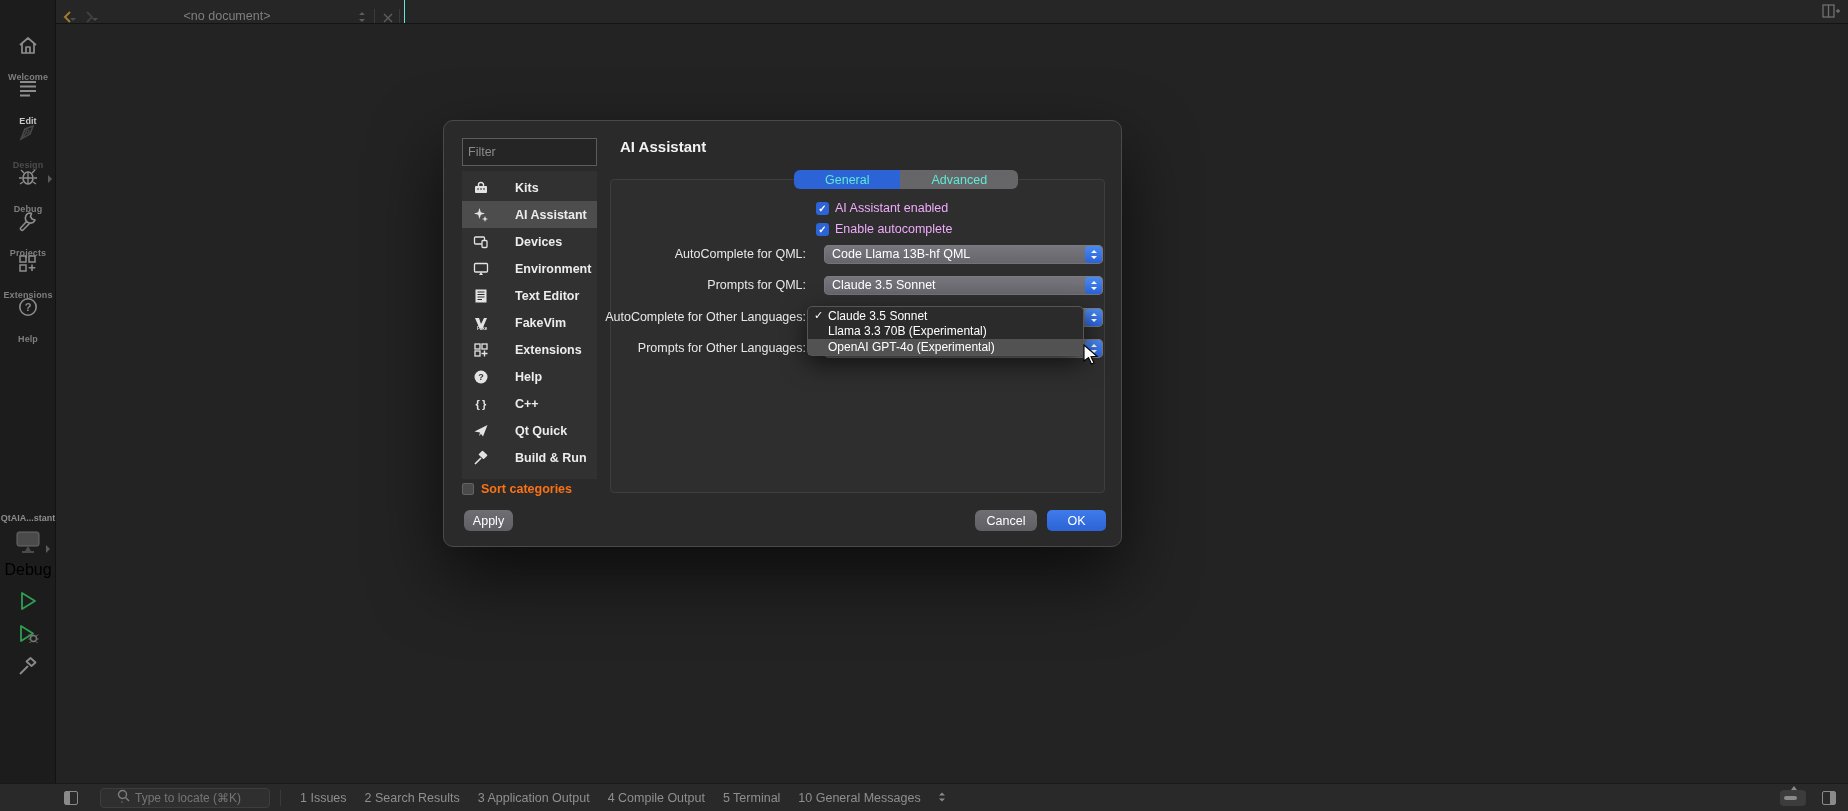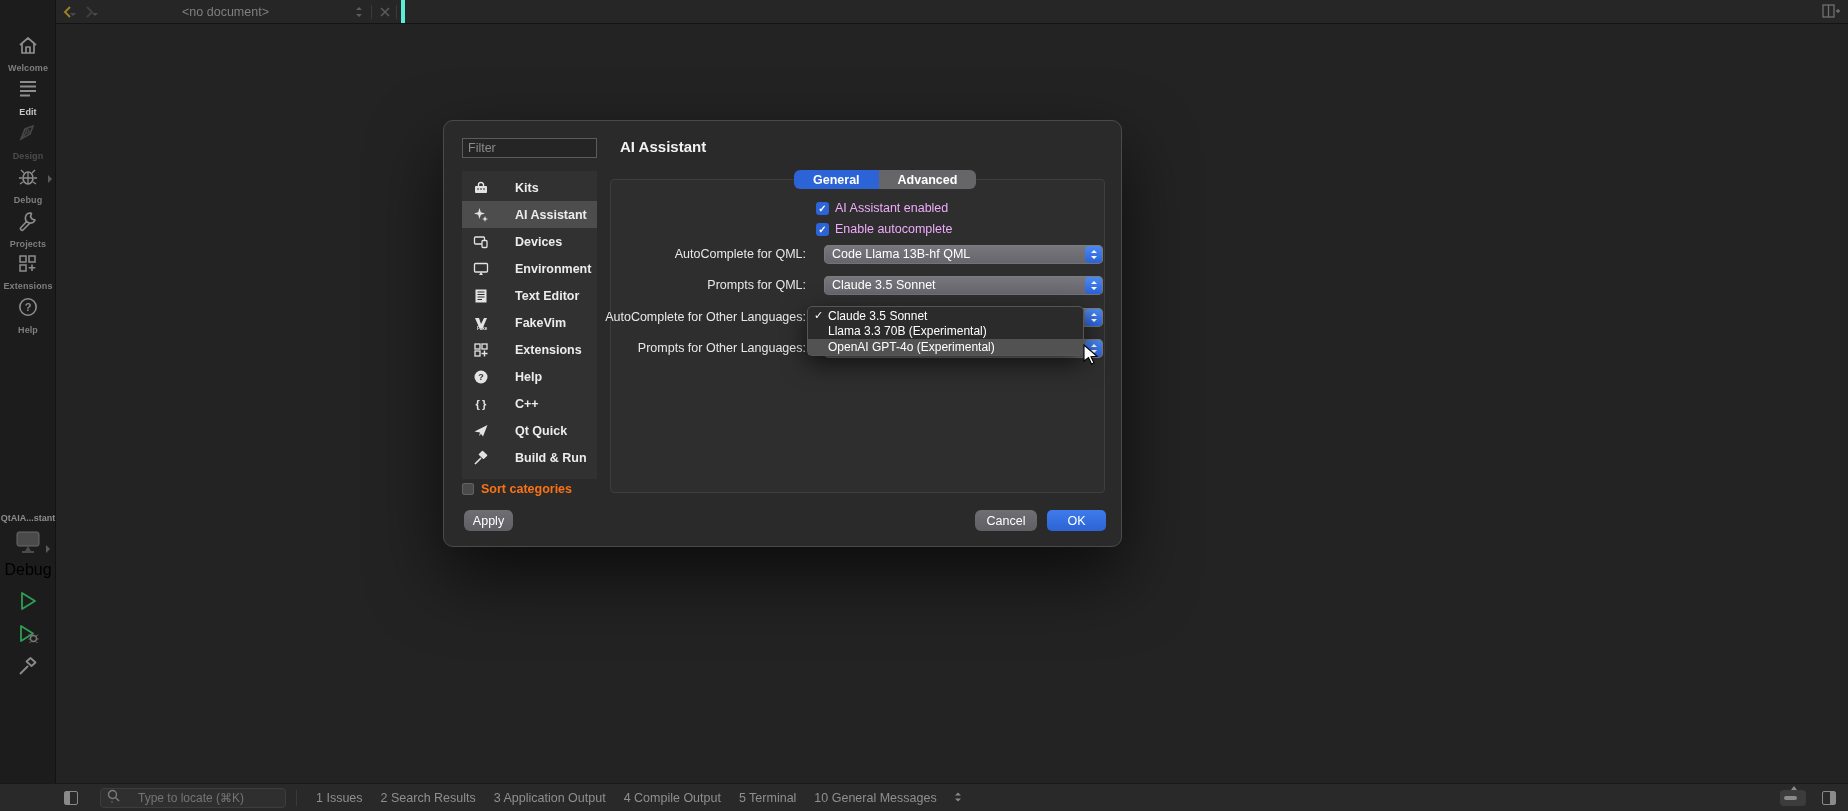--- a/index.html
+++ b/index.html
@@ -6,68 +6,68 @@
   html,body { background:#000; }
   .screen {
     position:relative; width:1848px; height:811px; overflow:hidden;
     background:#232323; font-family:"Liberation Sans", sans-serif;
     -webkit-font-smoothing:antialiased;
   }
   
   .topbar { position:absolute; left:56px; top:0; right:0; height:24px;
     background:#262626; border-bottom:1px solid #141414; }
   .doc-tab { position:absolute; left:0; top:0; width:349px; height:23px;
-    display:flex; align-items:center; border-right:4px solid #5eead4; }
+    display:flex; align-items:flex-end; border-right:1px solid #5eead4; }
   .navbtn { width:22px; display:flex; justify-content:center; align-items:center; position:relative; }
   .navbtn .mini-caret { position:absolute; right:2px; bottom:2px; width:0; height:0;
     border-left:3px solid transparent; border-right:3px solid transparent; border-top:3px solid #4a4a4a; }
   .doc-title { flex:1; text-align:center; font-size:12.5px; color:#7f7f7f; }
   .tab-spin { width:16px; display:flex; justify-content:center; }
   .vsep { width:1px; height:14px; background:#3a3a3a; margin:0 4px; }
   .split-btn { position:absolute; right:8px; top:4px; }
   
   .sidebar { position:absolute; left:0; top:0; bottom:28px; width:56px;
     background:#1c1c1c; border-right:1px solid #121212; }
   .mode { position:absolute; left:0; width:56px; display:flex; flex-direction:column;
-    align-items:center; gap:3px; }
+    align-items:center; gap:12px; }
   .mode .mlabel { font-size:9px; font-weight:700; color:#7e7e7e; letter-spacing:.1px; }
   .mode.dim svg { opacity:.38; } .mode.dim .mlabel { color:#4c4c4c; }
   .mode .side-caret { position:absolute; right:4px; top:9px; width:0; height:0;
     border-top:4px solid transparent; border-bottom:4px solid transparent; border-left:4px solid #5a5a5a; }
   .proj-label { position:absolute; left:0; top:513px; width:56px; text-align:center;
     font-size:9px; font-weight:700; color:#8d8d8d; white-space:nowrap; overflow:visible; }
   .kit { position:absolute; left:0; top:529px; width:56px; display:flex; flex-direction:column;
     align-items:center; gap:2px; }
   .kit .side-caret { position:absolute; right:6px; top:16px; width:0; height:0;
     border-top:4px solid transparent; border-bottom:4px solid transparent; border-left:4px solid #5a5a5a; }
   .runbtn { position:absolute; left:16px; width:24px; height:24px; }
   
   .statusbar { position:absolute; left:0; right:0; bottom:0; height:28px; background:#292929;
     border-top:1px solid #191919; display:flex; align-items:center; }
   .sb-left-icon { margin-left:64px; }
-  .locator { margin-left:22px; width:186px; height:20px; background:#2f2f2f;
-    border:1px solid #3d3d3d; border-radius:4px; display:flex; align-items:center; padding:0 6px; gap:18px; }
+  .locator { margin-left:22px; width:170px; height:20px; background:#2f2f2f;
+    border:1px solid #3d3d3d; border-radius:4px; display:flex; align-items:center; padding:0 16px; gap:5px; }
   .locator input { background:transparent; border:none; outline:none; color:#7d7d7d;
     font-size:12px; width:120px; font-family:"Liberation Sans",sans-serif; }
   .sb-sep { width:1px; height:16px; background:#3a3a3a; margin:0 10px; }
   .pane { font-size:12.5px; color:#8f8f8f; margin:16px 9px; white-space:nowrap; }
   .sb-spin { margin-left:8px; }
   .sb-right { margin-left:auto; display:flex; align-items:center; gap:16px; margin-right:12px; }
   .prog-btn { width:26px; height:16px; background:#3c3c3c; border-radius:4px; position:relative; }
   .prog-btn .pill { position:absolute; left:4px; top:6px; width:13px; height:4px; background:#8a8a8a; border-radius:2px; }
   .prog-btn .tri { position:absolute; left:11px; top:-4px; width:0; height:0;
     border-left:3px solid transparent; border-right:3px solid transparent; border-bottom:4px solid #8a8a8a; }
   .panel-ico { width:14px; height:14px; border:1.5px solid #8a8a8a; border-radius:2px; position:relative; }
   .panel-ico.left::after { content:""; position:absolute; left:0; top:0; bottom:0; width:5px; background:#8a8a8a; }
   .panel-ico.right::after { content:""; position:absolute; right:0; top:0; bottom:0; width:5px; background:#8a8a8a; }
   
   .dialog { position:absolute; left:443px; top:120px; width:679px; height:427px;
     background:#2a2a2a; border:1px solid #4a4a4a; border-radius:10px;
     box-shadow:0 30px 70px rgba(0,0,0,.65); }
-  .filter { position:absolute; left:18px; top:17px; width:135px; height:20px;
+  .filter { position:absolute; left:18px; top:17px; width:135px; height:28px;
     background:#252525; border:1px solid #5c5c5c; color:#e0e0e0; font-size:12.5px;
     padding:0 5px; font-family:"Liberation Sans",sans-serif; outline:none; }
   .filter::placeholder { color:#8a8a8a; }
   .catlist { position:absolute; left:18px; top:50px; width:135px; height:308px;
     background:#313131; padding-top:3px; }
   .catrow { height:27px; display:flex; align-items:center; gap:26px; padding-left:11px; cursor:default; }
   .catrow.selected { background:#4d4d4d; }
   .catrow .clabel { font-size:12.5px; font-weight:600; color:#ececec; }
   .cicn { width:16px; height:16px; display:flex; align-items:center; justify-content:center; flex:none; }
   .sortrow { position:absolute; left:18px; top:361px; display:flex; align-items:center; gap:7px; }
@@ -78,21 +78,21 @@
   .btn.gray { background:linear-gradient(#6e6e73,#5f5f64);border-radius:6px; }
   .btn.blue { background:linear-gradient(#3f7bea,#2c63d6); }
   .apply { position:absolute; left:20px; top:389px; width:49px; height:21px; }
   .cancel { position:absolute; left:531px; top:389px; width:62px; height:21px; }
   .ok { position:absolute; left:603px; top:389px; width:59px; height:21px; }
   .dlg-title { position:absolute; left:176px; top:17px; font-size:15px; font-weight:700; color:#f2f2f2; }
   .panel { position:absolute; left:166px; top:58px; width:495px; height:314px;
     background:#2e2e2e; border:1px solid #3e3e3e; border-radius:4px; }
   .segctl { position:absolute; left:350px; top:49px; height:19px; display:flex;
     border-radius:6px; overflow:hidden; z-index:3; }
-  .seg { padding:0 19px; display:flex; align-items:center; font-size:12.5px; color:#ffffff;font-weight:bold; }
+  .seg { padding:0 31px; display:flex; align-items:center; font-size:12.5px; color:#5eead4; }
   .seg.active { background:#2c63d6; }
   .seg.inactive { background:#666669; }
   .cbrow { position:absolute; left:372px; display:flex; align-items:center; gap:6px; }
   .cbx { width:13px; height:13px; background:#2c63d6; border-radius:3px; color:#fff;
     font-size:10px; font-weight:700; display:flex; align-items:center; justify-content:center; }
   .cblabel { font-size:12.5px; color:#f0abfc; }
   .fieldlabel { position:absolute; left:40px; width:322px; text-align:right;
     font-size:12.5px; color:#e8e8e8; line-height:19px; }
   .select { position:absolute; left:380px; width:279px; height:19px; border-radius:5px;
     background:linear-gradient(#77777d,#65656b); box-shadow:inset 0 0 0 .5px #808086; }

